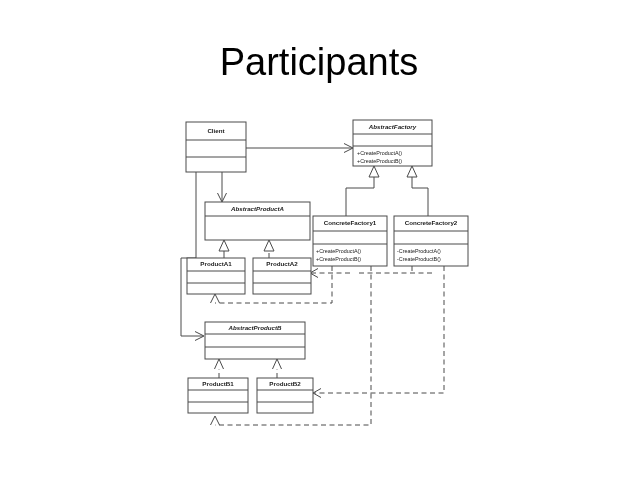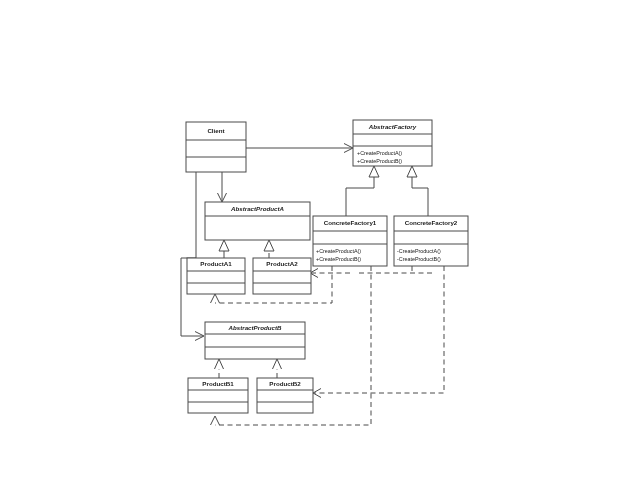--- a/index.html
+++ b/index.html
@@ -88,20 +88,21 @@
     fill: none;
     stroke: #4a4a4a;
     stroke-width: 1;
   }
 </style>
 </head>
 <body>
 
 <div id="slide">
 
+  <div id="slide-title">Participants</div>
 
   <svg id="uml-diagram" viewBox="0 0 638 478">
 
     <g>
       <path class="edge-solid" d="M 246 148 L 352 148"></path>
       <path class="arrow-open" d="M 344 143.5 L 353 148 L 344 152.5"></path>
     </g>
 
     <g>
       <path class="edge-solid" d="M 222 172 L 222 201"></path>

